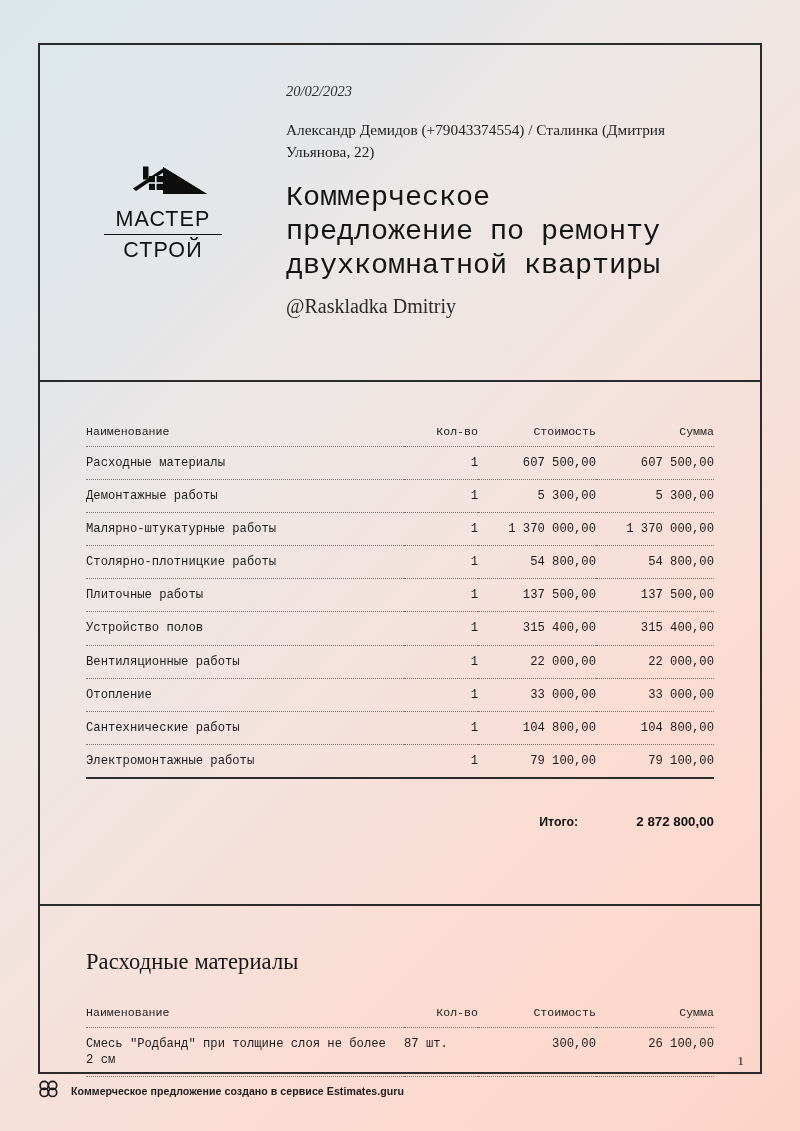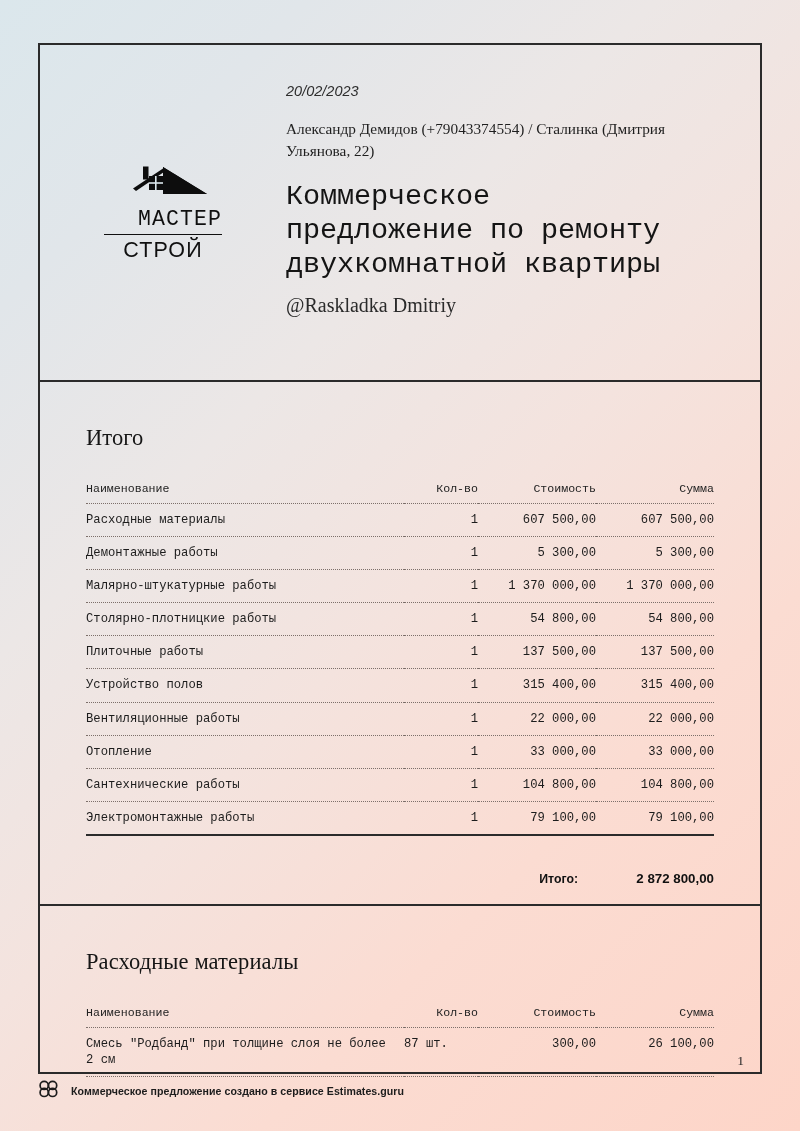--- a/index.html
+++ b/index.html
@@ -56,48 +56,47 @@
   .logo-block {
     width: 118px;
     text-align: center;
     color: #111;
     line-height: 1;
   }
 
   .logo-house { display: block; margin: 0 auto 3px; }
 
   .logo-word-top {
-    font-family: Liberation Mono, monospace;
+    font-family: Liberation Sans, sans-serif;
     font-size: 21.5px;
     letter-spacing: 1.1px;
     font-weight: 400;
     color: #101010;
     padding-bottom: 3px;
     border-bottom: 1.6px solid #101010;
     display: block;
-    text-align: right;
   }
 
   .logo-word-bottom {
     font-family: "Liberation Sans", sans-serif;
     font-size: 21.5px;
     letter-spacing: 1.1px;
     font-weight: 400;
     color: #101010;
     display: block;
     padding-top: 5px;
   }
 
   .header-text-col {
     flex: 1;
     padding: 38px 26px 0 0;
   }
 
   .doc-date {
-    font-family: Liberation Sans, sans-serif;
+    font-family: Liberation Serif, serif;
     font-style: italic;
     font-size: 14.5px;
     color: #2e2e2e;
     margin-bottom: 19px;
   }
 
   .doc-client {
     font-family: "Liberation Serif", serif;
     font-size: 15.3px;
     line-height: 1.42;
@@ -280,21 +279,20 @@
 
     <div class="header-text-col">
       <div class="doc-date">20/02/2023</div>
       <div class="doc-client">Александр Демидов (+79043374554)  /  Сталинка (Дмитрия Ульянова, 22)</div>
       <h1 class="doc-title">Коммерческое предложение по ремонту двухкомнатной квартиры</h1>
       <div class="doc-subtitle">@Raskladka Dmitriy</div>
     </div>
   </div>
 
   <div class="section section-total">
-    <h2 class="section-heading">Итого</h2>
 
     <table class="est">
       <thead>
         <tr>
           <th class="c-name">Наименование</th>
           <th class="c-qty">Кол-во</th>
           <th class="c-price">Стоимость</th>
           <th class="c-sum">Сумма</th>
         </tr>
       </thead>

